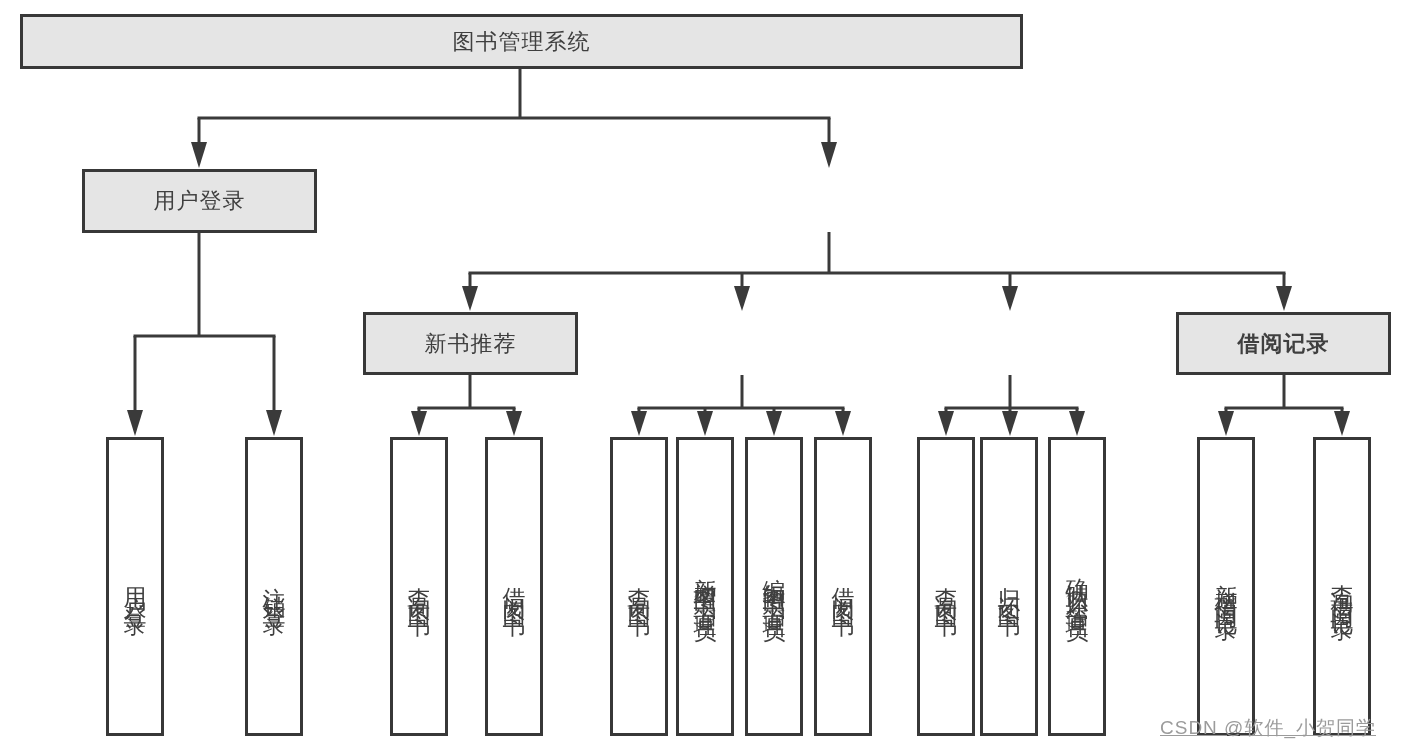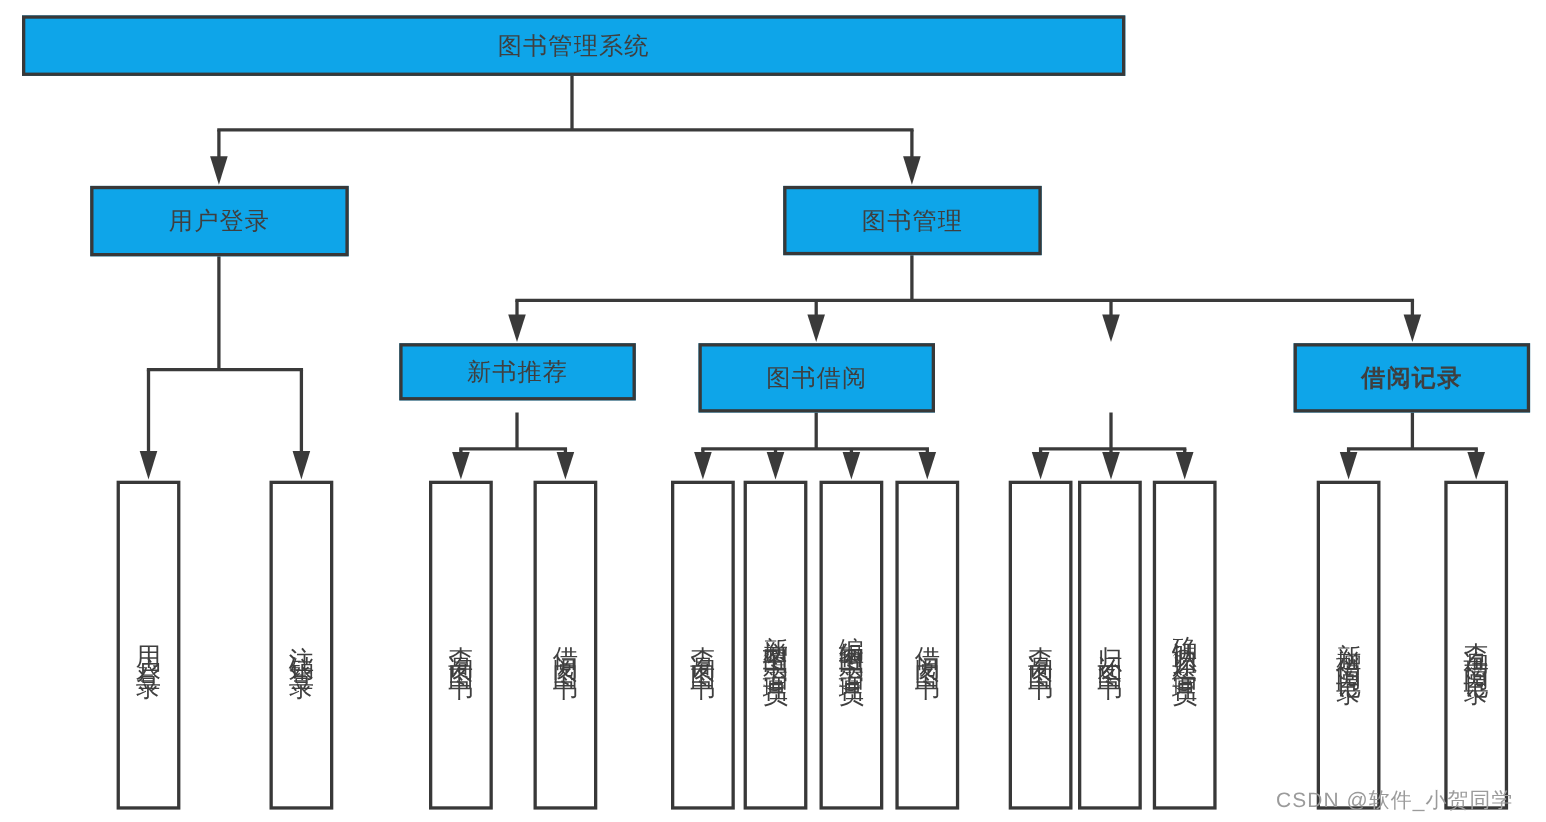--- a/index.html
+++ b/index.html
@@ -4,35 +4,35 @@
 <style>
   html,body{margin:0;padding:0;background:#fff;}
   .stage{
     position:relative;width:1405px;height:747px;background:#ffffff;overflow:hidden;
     font-family:"Liberation Sans","DejaVu Sans",sans-serif;
   }
   .connectors{position:absolute;left:0;top:0;width:1405px;height:747px;}
   .connectors path{stroke:#3a3a3a;stroke-width:3;fill:none;}
   .connectors polygon{fill:#3a3a3a;stroke:none;}
   .hbox{
-    position:absolute;background:#0ea5e9;border:3px solid #383838;
+    position:absolute;background:#e5e5e5;border:3px solid #383838;
     display:flex;align-items:center;justify-content:center;
     font-size:22px;color:#3f3f3f;letter-spacing:1px;box-sizing:border-box;
   }
   .vbox{
     position:absolute;background:#ffffff;border:3px solid #383838;
     top:437px;height:299px;width:58px;box-sizing:border-box;
     display:flex;align-items:center;justify-content:center;
     writing-mode:vertical-rl;text-orientation:mixed;
     font-size:23px;letter-spacing:9px;color:#3f3f3f;line-height:1;
     text-align:center;
   }
   .watermark{
     position:absolute;left:1160px;top:715px;width:245px;
-    font-size:19px;color:#9b9b9b;letter-spacing:1px;white-space:nowrap;
+    font-size:19px;color:#9b9b9b;letter-spacing:1px;white-space:nowrap;text-decoration:underline;
   }
 </style>
 </head>
 <body>
 
 <div class="stage">
 
   <svg class="connectors" viewBox="0 0 1405 747" xmlns="http://www.w3.org/2000/svg">
 
     <path d="M520,69 V118"></path>
@@ -91,24 +91,22 @@
     <path d="M1224.5,408 H1343.5"></path>
     <path d="M1226,408 V414"></path>
       <polygon points="1218,411 1234,411 1226,436"></polygon>
     <path d="M1342,408 V414"></path>
       <polygon points="1334,411 1350,411 1342,436"></polygon>
   </svg>
 
   <div class="hbox" style="left:20px;top:14px;width:1003px;height:55px;">图书管理系统</div>
 
   <div class="hbox" style="left:82px;top:169px;width:235px;height:64px;">用户登录</div>
-  <div class="hbox" style="left:712px;top:169px;width:235px;height:63px;">图书管理</div>
 
-  <div class="hbox" style="left:363px;top:312px;width:215px;height:52px;">新书推荐</div>
-  <div class="hbox" style="left:635px;top:312px;width:215px;height:63px;">图书借阅</div>
+  <div class="hbox" style="left:363px;top:312px;width:215px;height:63px;">新书推荐</div>
   <div class="hbox" style="left:1176px;top:312px;width:215px;height:63px;font-weight:bold;">借阅记录</div>
 
   <div class="vbox" style="left:106px;">用户登录</div>
   <div class="vbox" style="left:245px;">注销登录</div>
 
   <div class="vbox" style="left:390px;">查询图书</div>
   <div class="vbox" style="left:485px;">借阅图书</div>
 
   <div class="vbox" style="left:610px;">查询图书</div>
   <div class="vbox" style="left:676px;letter-spacing:6px;">新增图书（管理员）</div>

